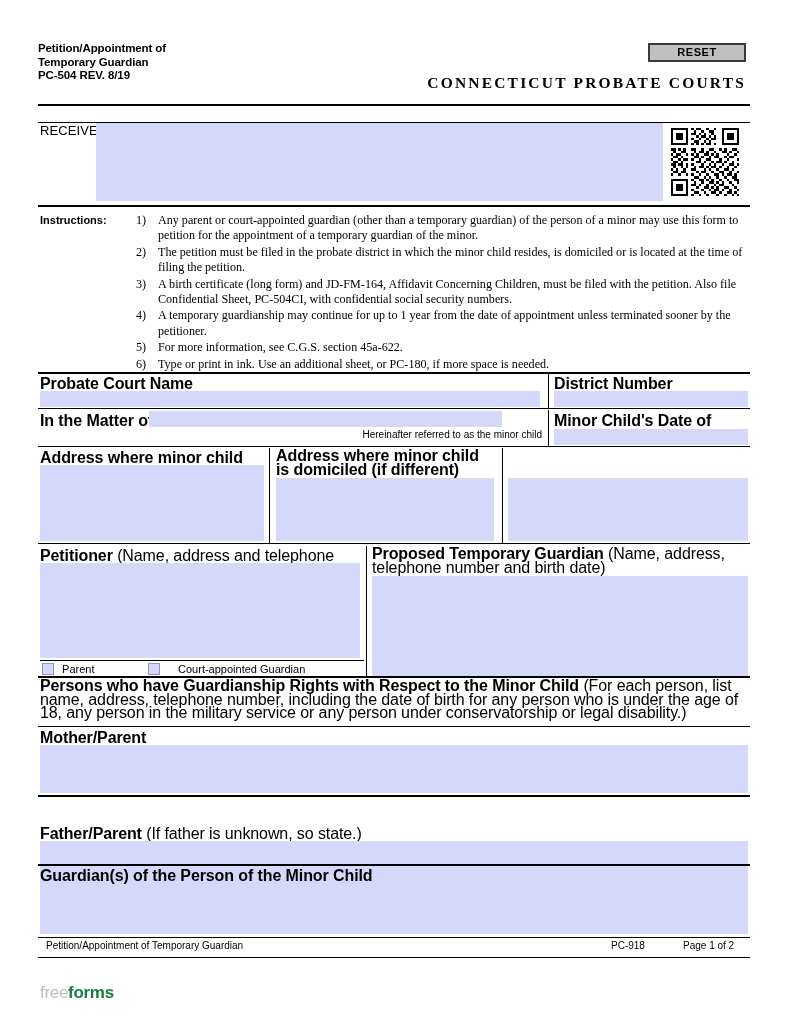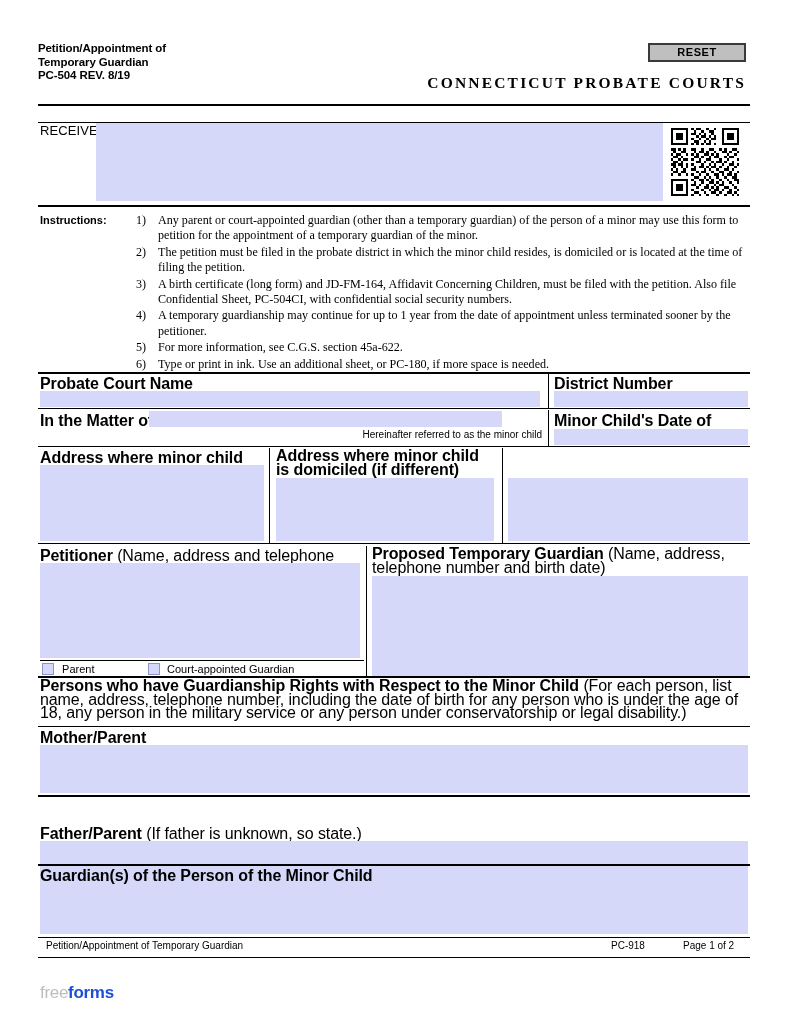--- a/index.html
+++ b/index.html
@@ -195,21 +195,21 @@
 
   .brand {
     position: absolute;
     left: 40px;
     top: 983px;
     font-size: 17px;
     font-weight: bold;
     letter-spacing: -0.3px;
   }
   .brand .free { color: #bdbdbd; font-weight: normal; }
-  .brand .forms { color: #1d4ed8; font-weight: bold; }
+  .brand .forms { color: #15803d; font-weight: bold; }
 
   .checkbox {
     display: inline-block;
     width: 12px;
     height: 12px;
     background: #d5d8f8;
     border: 1px solid #8d93c9;
     box-sizing: border-box;
     vertical-align: -2px;
   }
@@ -506,21 +506,21 @@
 
     <div class="cell-label" style="position:absolute; left:2px; top:1px; width:320px;"><span>Petitioner</span><span class="light"> (Name, address and telephone number)</span></div>
     <div class="fill" style="position:absolute; left:2px; top:17px; width:320px; height:95px;"></div>
     <div class="rule" style="left:2px; top:114px; width:324px; height:1px;"></div>
     <div style="position:absolute; left:4px; top:117px; font-size:11px;">
       <span class="checkbox"></span>
       <span style="margin-left:5px;">Parent</span>
     </div>
     <div style="position:absolute; left:110px; top:117px; font-size:11px;">
       <span class="checkbox"></span>
-      <span style="margin-left:4px;">Court-appointed Guardian</span>
+      <span style="margin-left:15px;">Court-appointed Guardian</span>
     </div>
     <div class="vline" style="left:328px; top:0; height:130px;"></div>
 
     <div class="cell-label" style="position:absolute; left:334px; top:1px; width:376px; line-height:13.5px;"><span>Proposed Temporary Guardian</span><span class="light"> (Name, address, telephone number and birth date)</span></div>
     <div class="fill" style="position:absolute; left:334px; top:30px; width:376px; height:100px;"></div>
   </div>
   <div class="rule thick" style="top:676px;"></div>
 
   <div class="box" style="left:38px; top:679px; width:712px; height:47px;">
     <div class="cell-label" style="position:absolute; left:2px; top:0px; width:706px; line-height:13.5px;"><span>Persons who have Guardianship Rights with Respect to the Minor Child</span><span class="light"> (For each person, list name, address, telephone number, including the date of birth for any person who is under the age of 18, any person in the military service or any person under conservatorship or legal disability.)</span></div>

